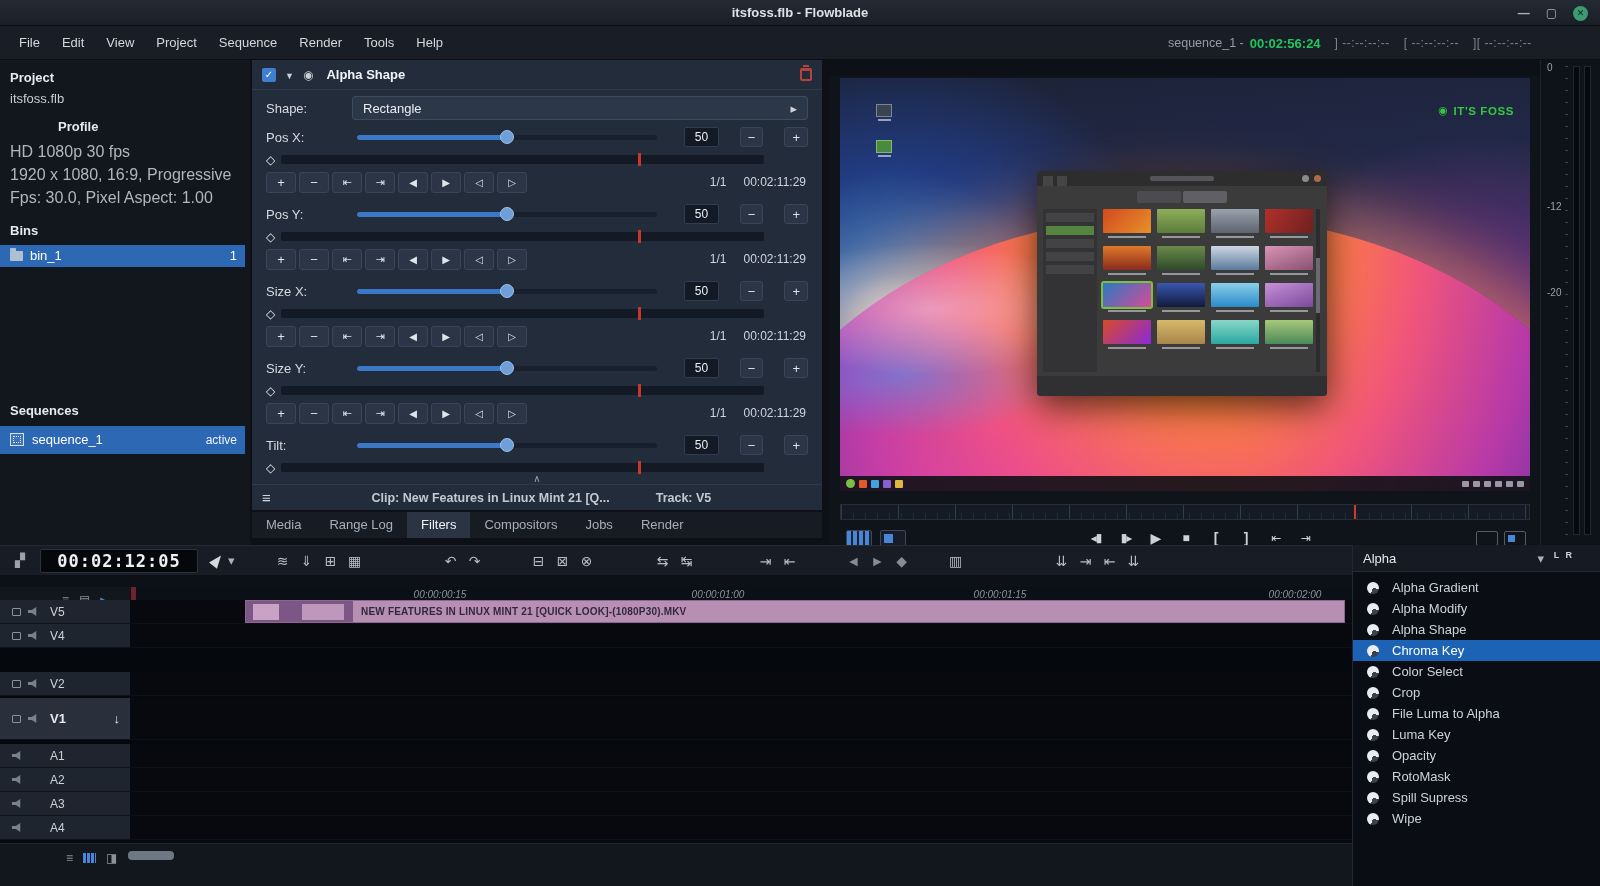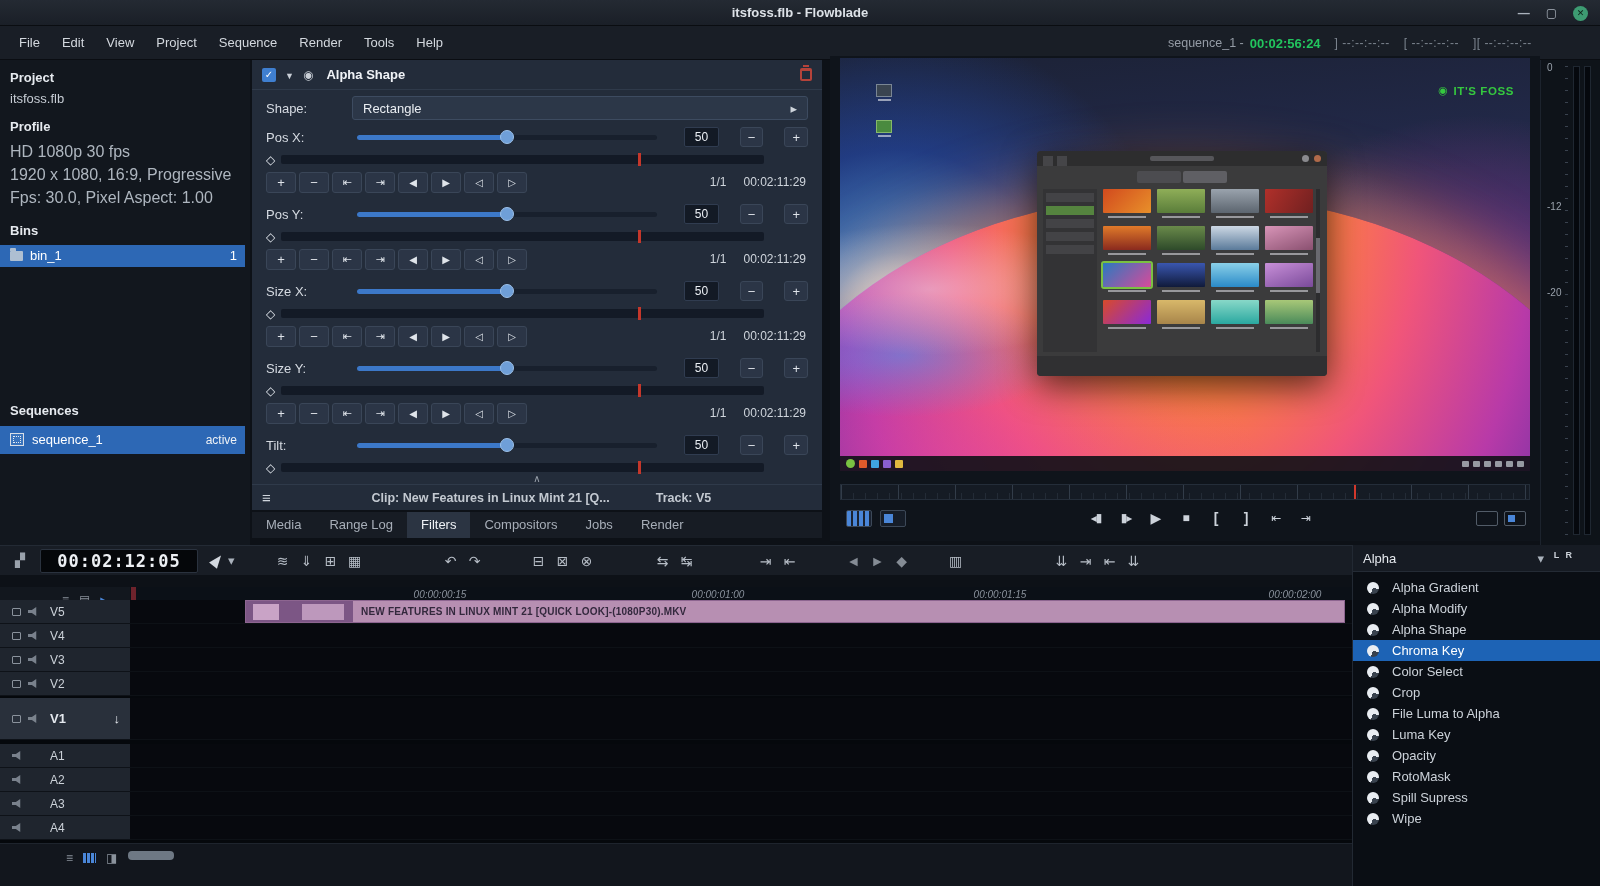--- a/index.html
+++ b/index.html
@@ -25,21 +25,21 @@
   .menu-item { padding:0 11px; line-height:34px; color:#d3d8de; }
   .menu-right { position:absolute; left:1168px; top:0; height:34px; display:flex; align-items:center; gap:14px; white-space:nowrap; }
   .seq-label { color:#959ca6; font-size:12.5px; }
   .mb-tc { color:#22c55e; font-weight:bold; margin-left:-8px; }
   .mb-marks { color:#7c848e; font-size:12px; letter-spacing:.5px; }
 
   
   .left-panel { position:absolute; left:0; top:60px; width:250px; height:485px; background:#12171e; padding:10px 0 0 10px; }
   .ph { font-weight:bold; color:#e6eaef; }
   .pp-name { margin-top:6px; color:#c6ccd4; }
-  .pp-profile { margin-top:13px; }
+  .pp-profile { margin-top:13px;margin-left:48px; }
   .pp-lines { margin-top:6px; font-size:16px; color:#aeb6bf; line-height:1.45; }
   .pp-bins { margin-top:13px; }
   .bin-row { margin:7px 0 0 -10px; width:245px; height:22px; background:#2d68b5; display:flex; align-items:center;
              padding:0 8px 0 10px; gap:7px; color:#fff; }
   .folder-ico { width:13px; height:10px; background:#aebfd2; border-radius:1px; position:relative; }
   .folder-ico::before { content:""; position:absolute; top:-3px; left:0; width:6px; height:3px; background:#aebfd2; border-radius:1px 1px 0 0; }
   .bin-count { margin-left:auto; }
   .pp-seqs { margin-top:136px; }
   .seq-row { margin:8px 0 0 -10px; width:245px; height:28px; background:#2d68b5; display:flex; align-items:center;
              padding:0 8px 0 10px; gap:8px; color:#fff; }
@@ -99,21 +99,21 @@
   .scroll-up::before{content:"∧";}
   .fe-info { height:26px; border-top:1px solid #2f3a4a; display:flex; align-items:center; padding:0 10px; }
   .fe-menu::before{content:"≡"; color:#cfd5dc; font-size:15px;}
   .fe-info-center { flex:1; display:flex; justify-content:center; gap:46px; font-weight:bold; font-size:12.5px; color:#c3c9d1; }
 
   .tabs-row { position:absolute; left:252px; top:512px; width:570px; height:26px; background:#171c24; display:flex; }
   .ptab { padding:0 14px; line-height:26px; color:#a7aeb8; }
   .ptab.active { background:#2b3442; color:#eef1f5; }
 
   
-  .monitor { position:absolute; left:830px; top:56px; width:710px; height:485px; background:#0f141b; }
+  .monitor { position:absolute; left:830px; top:76px; width:710px; height:485px; background:#0f141b; }
   .video { position:absolute; left:10px; top:2px; width:690px; height:413px; overflow:hidden;
     background:
       radial-gradient(circle at 8% 62%, rgba(200,235,252,.85) 0 2%, rgba(90,165,235,.7) 9%, rgba(35,85,205,.45) 24%, transparent 42%),
       radial-gradient(circle at 20% 88%, rgba(235,75,165,.5) 0 10%, transparent 36%),
       radial-gradient(circle at 92% 84%, rgba(205,62,175,.55) 0 12%, transparent 40%),
       radial-gradient(circle at 62% 98%, rgba(45,95,225,.8) 0 18%, transparent 52%),
       linear-gradient(175deg,#1c2236 0%,#232a4d 35%,#1b2a66 70%,#152466 100%); }
   .video::before { content:""; position:absolute; z-index:1; left:-14%; top:33%; width:128%; height:150%;
       border-radius:50% 50% 0 0;
       background:radial-gradient(ellipse at 50% 0%, #ffd24a 0 5%, #ff8c2e 17%, #f0557a 38%, #b83aa8 56%, #4a2da0 78%, rgba(35,35,110,0) 100%);
@@ -764,28 +764,20 @@
       </div>
     </div>
     <div class="trow" style="top:24px; height:24px;" data-name="track-v4">
       <div class="thead" data-name="track-head-v4">
         <span class="mini-mon" data-name="track-monitor-icon"></span>
         <span class="spk" data-name="track-audio-icon"></span>
         <span class="tname" data-name="track-label">V4</span>
       </div>
       <div class="tlane" data-name="track-lane-v4"></div>
     </div>
-    <div class="trow" style="top:48px; height:24px;" data-name="track-v3">
-      <div class="thead" data-name="track-head-v3">
-        <span class="mini-mon" data-name="track-monitor-icon"></span>
-        <span class="spk" data-name="track-audio-icon"></span>
-        <span class="tname" data-name="track-label">V3</span>
-      </div>
-      <div class="tlane" data-name="track-lane-v3"></div>
-    </div>
     <div class="trow" style="top:72px; height:24px;" data-name="track-v2">
       <div class="thead" data-name="track-head-v2">
         <span class="mini-mon" data-name="track-monitor-icon"></span>
         <span class="spk" data-name="track-audio-icon"></span>
         <span class="tname" data-name="track-label">V2</span>
       </div>
       <div class="tlane" data-name="track-lane-v2"></div>
     </div>
     <div class="trow v1" style="top:98px; height:42px;" data-name="track-v1">
       <div class="thead" data-name="track-head-v1">

